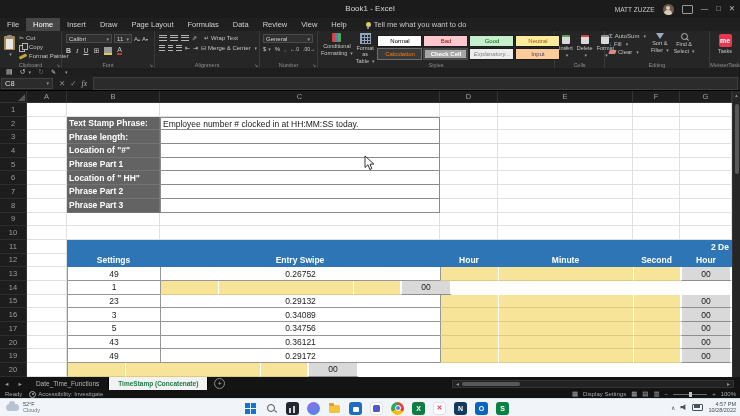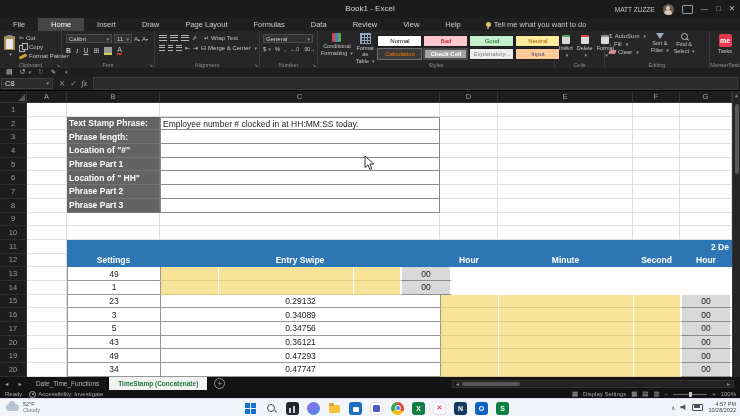--- a/index.html
+++ b/index.html
@@ -18,21 +18,21 @@
   .avatar::after{content:"";position:absolute;left:1.8px;top:6.8px;width:7.5px;height:5px;border-radius:4px 4px 0 0;background:#d8cab6}
   .winbtn{color:#bfbfbf;font-size:7.5px;line-height:18px}
   .ic-ribbonopt{width:9px;height:7px;border:1px solid #9a9a9a;border-radius:1px}
   .ic-comment{position:absolute;right:7px;top:20px;width:10px;height:7px;border:1px solid #9a9a9a;border-radius:2px}
   .ic-comment::after{content:"";position:absolute;left:2px;bottom:-3px;border-left:2px solid transparent;
             border-right:2px solid transparent;border-top:3px solid #9a9a9a}
 
   
   .tabrow{position:absolute;left:0;top:18px;width:740px;height:13px;background:#1f1f1f;display:flex;
           align-items:center;font-size:7.5px;color:#cfcfcf}
-  .rtab{padding:0 13px;height:13px;display:flex;align-items:center}
+  .rtab{padding:0 7px;height:13px;display:flex;align-items:center}
   .rtab.active{background:#464646;color:#fff}
   .tellme{display:flex;align-items:center;gap:3px;margin-left:12px;color:#c6c6c6}
   .bulb{width:5px;height:5px;border-radius:50%;background:#d9cb6a;position:relative}
   .bulb::after{content:"";position:absolute;left:1.5px;top:5px;width:2px;height:2px;background:#8f8f8f}
 
   
   .ribbon{position:absolute;left:0;top:31px;width:740px;height:37px;background:#262626;display:flex;color:#c9c9c9}
   .rgroup{position:relative;height:37px;border-right:1px solid #3a3a3a;box-sizing:border-box;flex:none}
   .rg-label{position:absolute;left:0;right:0;bottom:0;text-align:center;font-size:5.5px;color:#8d8d8d}
   .launcher{position:absolute;right:1px;bottom:0;font-size:4.5px;color:#8d8d8d}
@@ -583,20 +583,21 @@
       <div class="c w-d blue">Hour</div>
       <div class="c w-e blue">Minute</div>
       <div class="c w-f blue">Second</div>
       <div class="c w-g blue">Hour</div>
     </div>
 
     <div class="grow">
       <div class="c rh w-rh">13</div>
       <div class="c w-a"></div>
       <div class="c w-b tb">49</div>
+      <div class="c w-c tb">0.26752</div>
       <div class="c w-d ycell ydark"></div>
       <div class="c w-e ycell ysep"></div>
       <div class="c w-f ycell ysep"></div>
       <div class="c w-g gcell">00</div>
     </div>
     <div class="grow">
       <div class="c rh w-rh">14</div>
       <div class="c w-a"></div>
       <div class="c w-b tb">1</div>
       <div class="c w-d ycell ydark"></div>
@@ -641,31 +642,29 @@
       <div class="c w-c tb">0.36121</div>
       <div class="c w-d ycell ydark"></div>
       <div class="c w-e ycell ysep"></div>
       <div class="c w-f ycell ysep"></div>
       <div class="c w-g gcell">00</div>
     </div>
     <div class="grow">
       <div class="c rh w-rh">19</div>
       <div class="c w-a"></div>
       <div class="c w-b tb">49</div>
-      <div class="c w-c tb">0.47293</div>
+      <div class="c w-c tb">0.29172</div>
       <div class="c w-d ycell ydark"></div>
       <div class="c w-e ycell ysep"></div>
       <div class="c w-f ycell ysep"></div>
       <div class="c w-g gcell">00</div>
     </div>
     <div class="grow">
       <div class="c rh w-rh">20</div>
       <div class="c w-a"></div>
-      <div class="c w-b tb">34</div>
-      <div class="c w-c tb">0.47747</div>
       <div class="c w-d ycell ydark"></div>
       <div class="c w-e ycell ysep"></div>
       <div class="c w-f ycell ysep"></div>
       <div class="c w-g gcell">00</div>
     </div>
 
     <div class="vscroll">
       <span class="vs-arrow">▲</span>
       <span class="vthumb"></span>
     </div>

